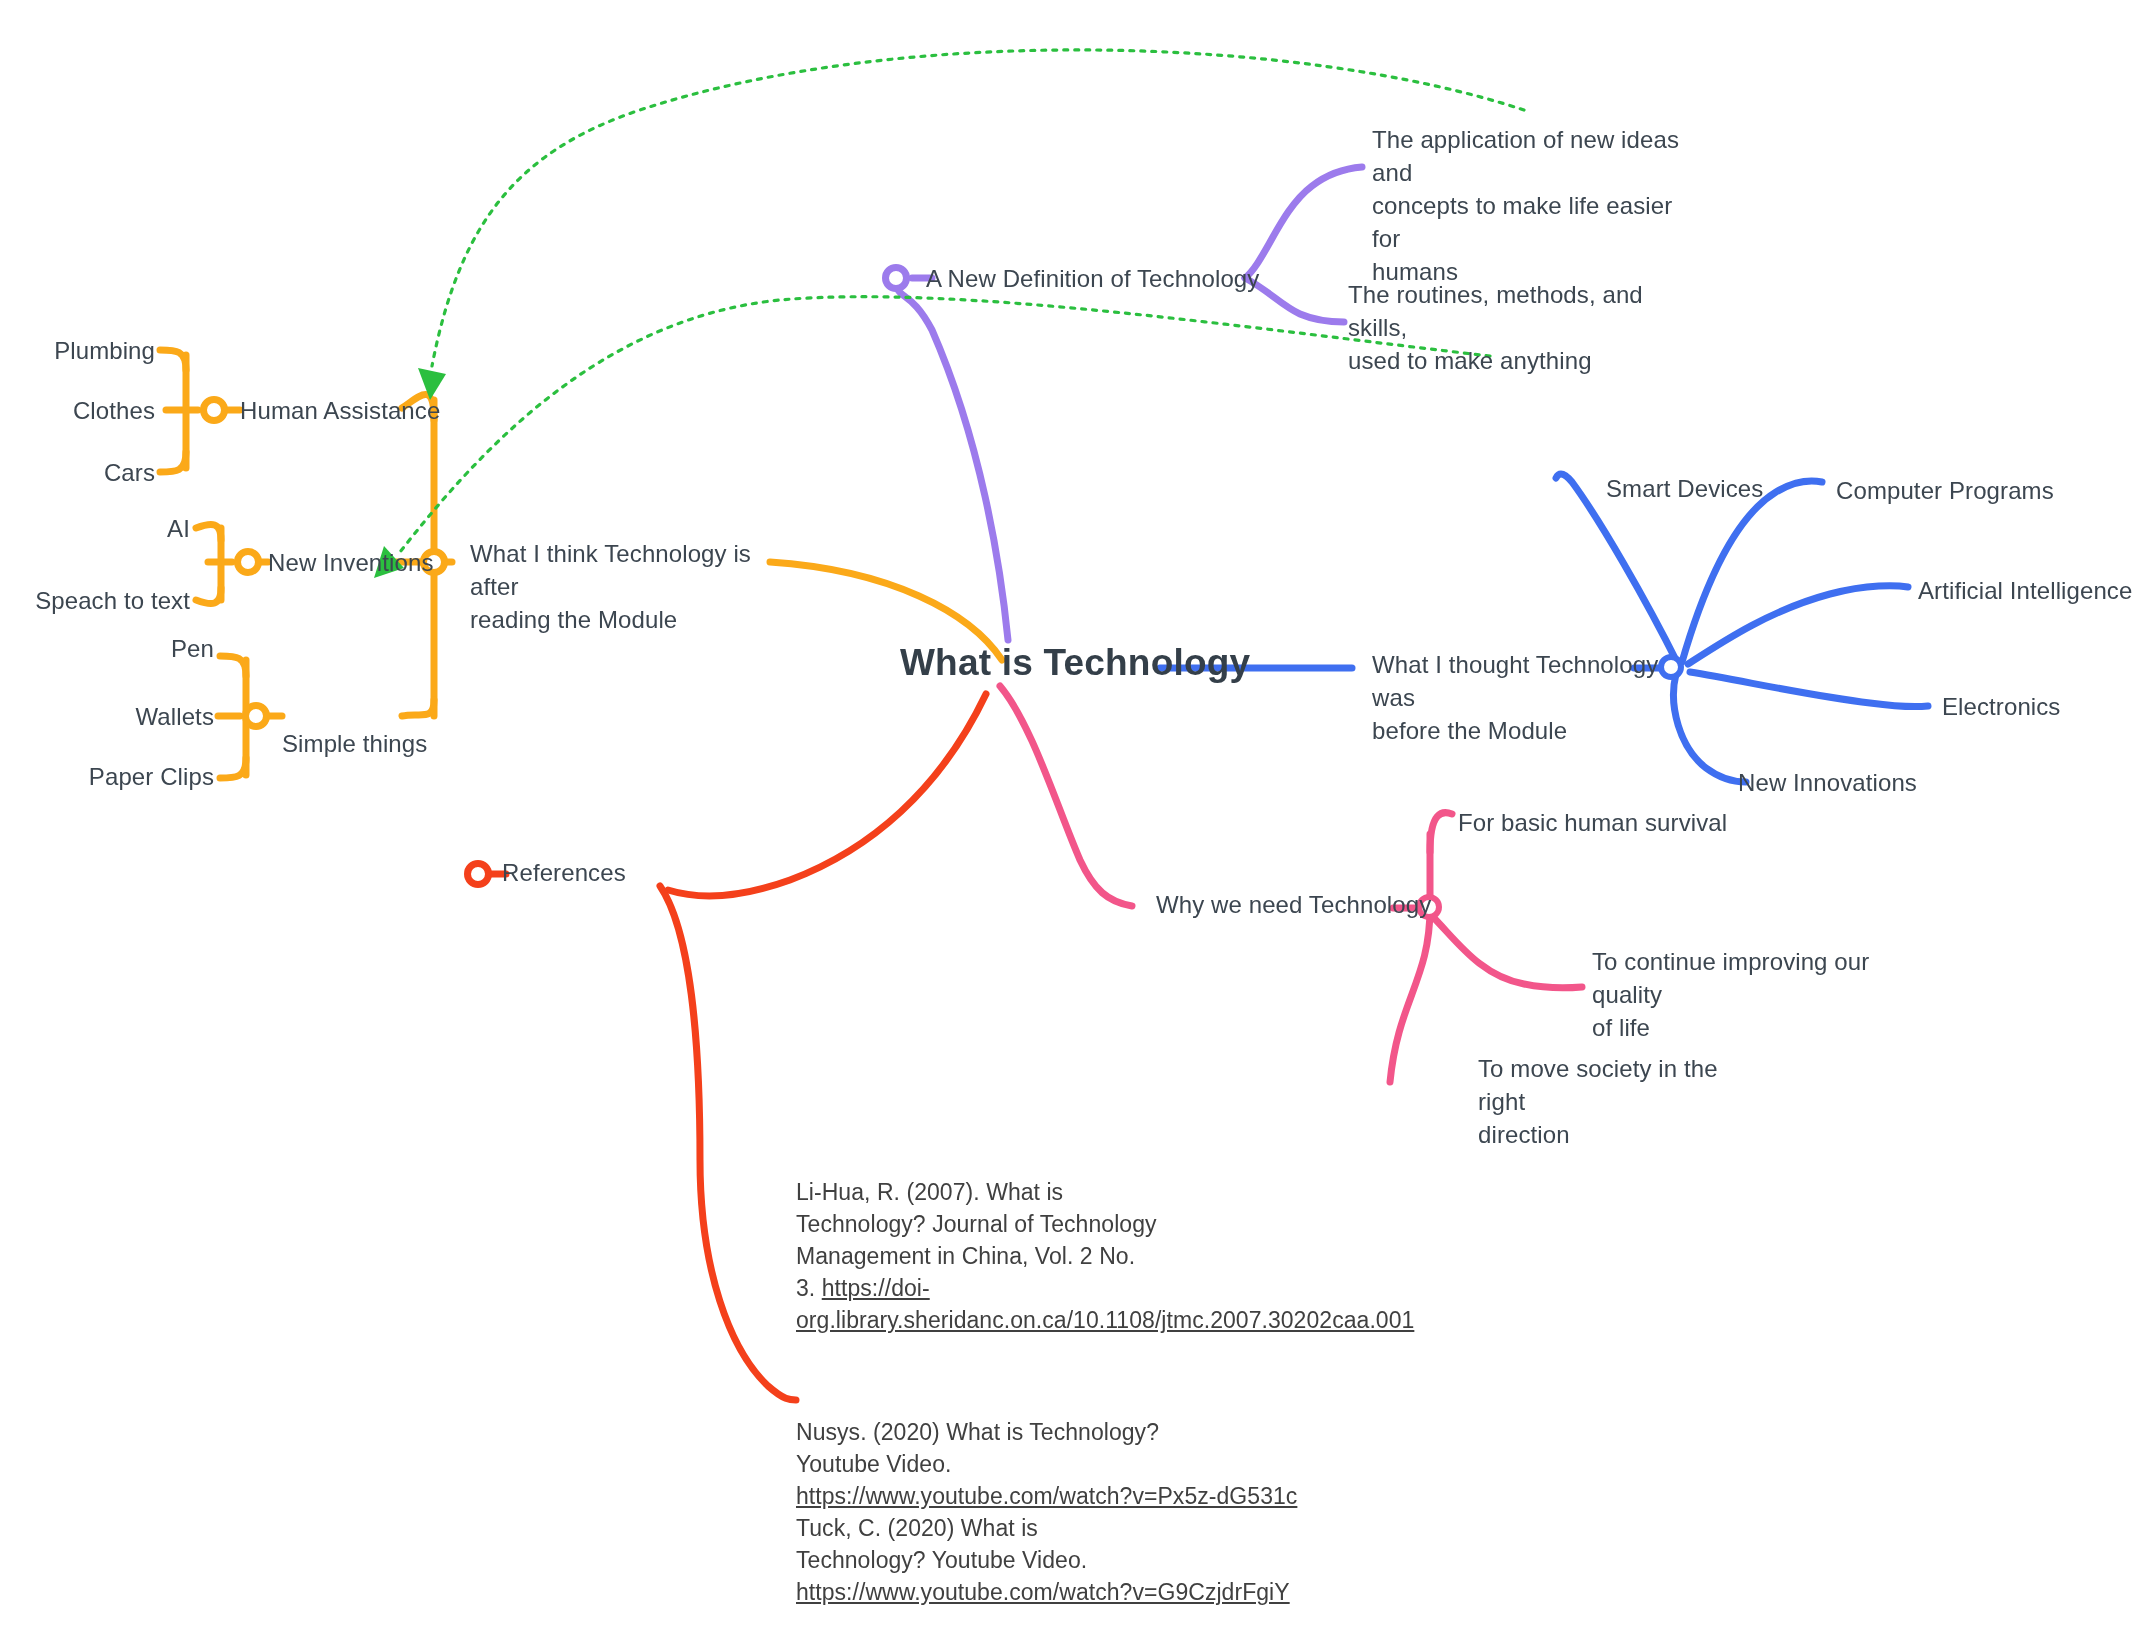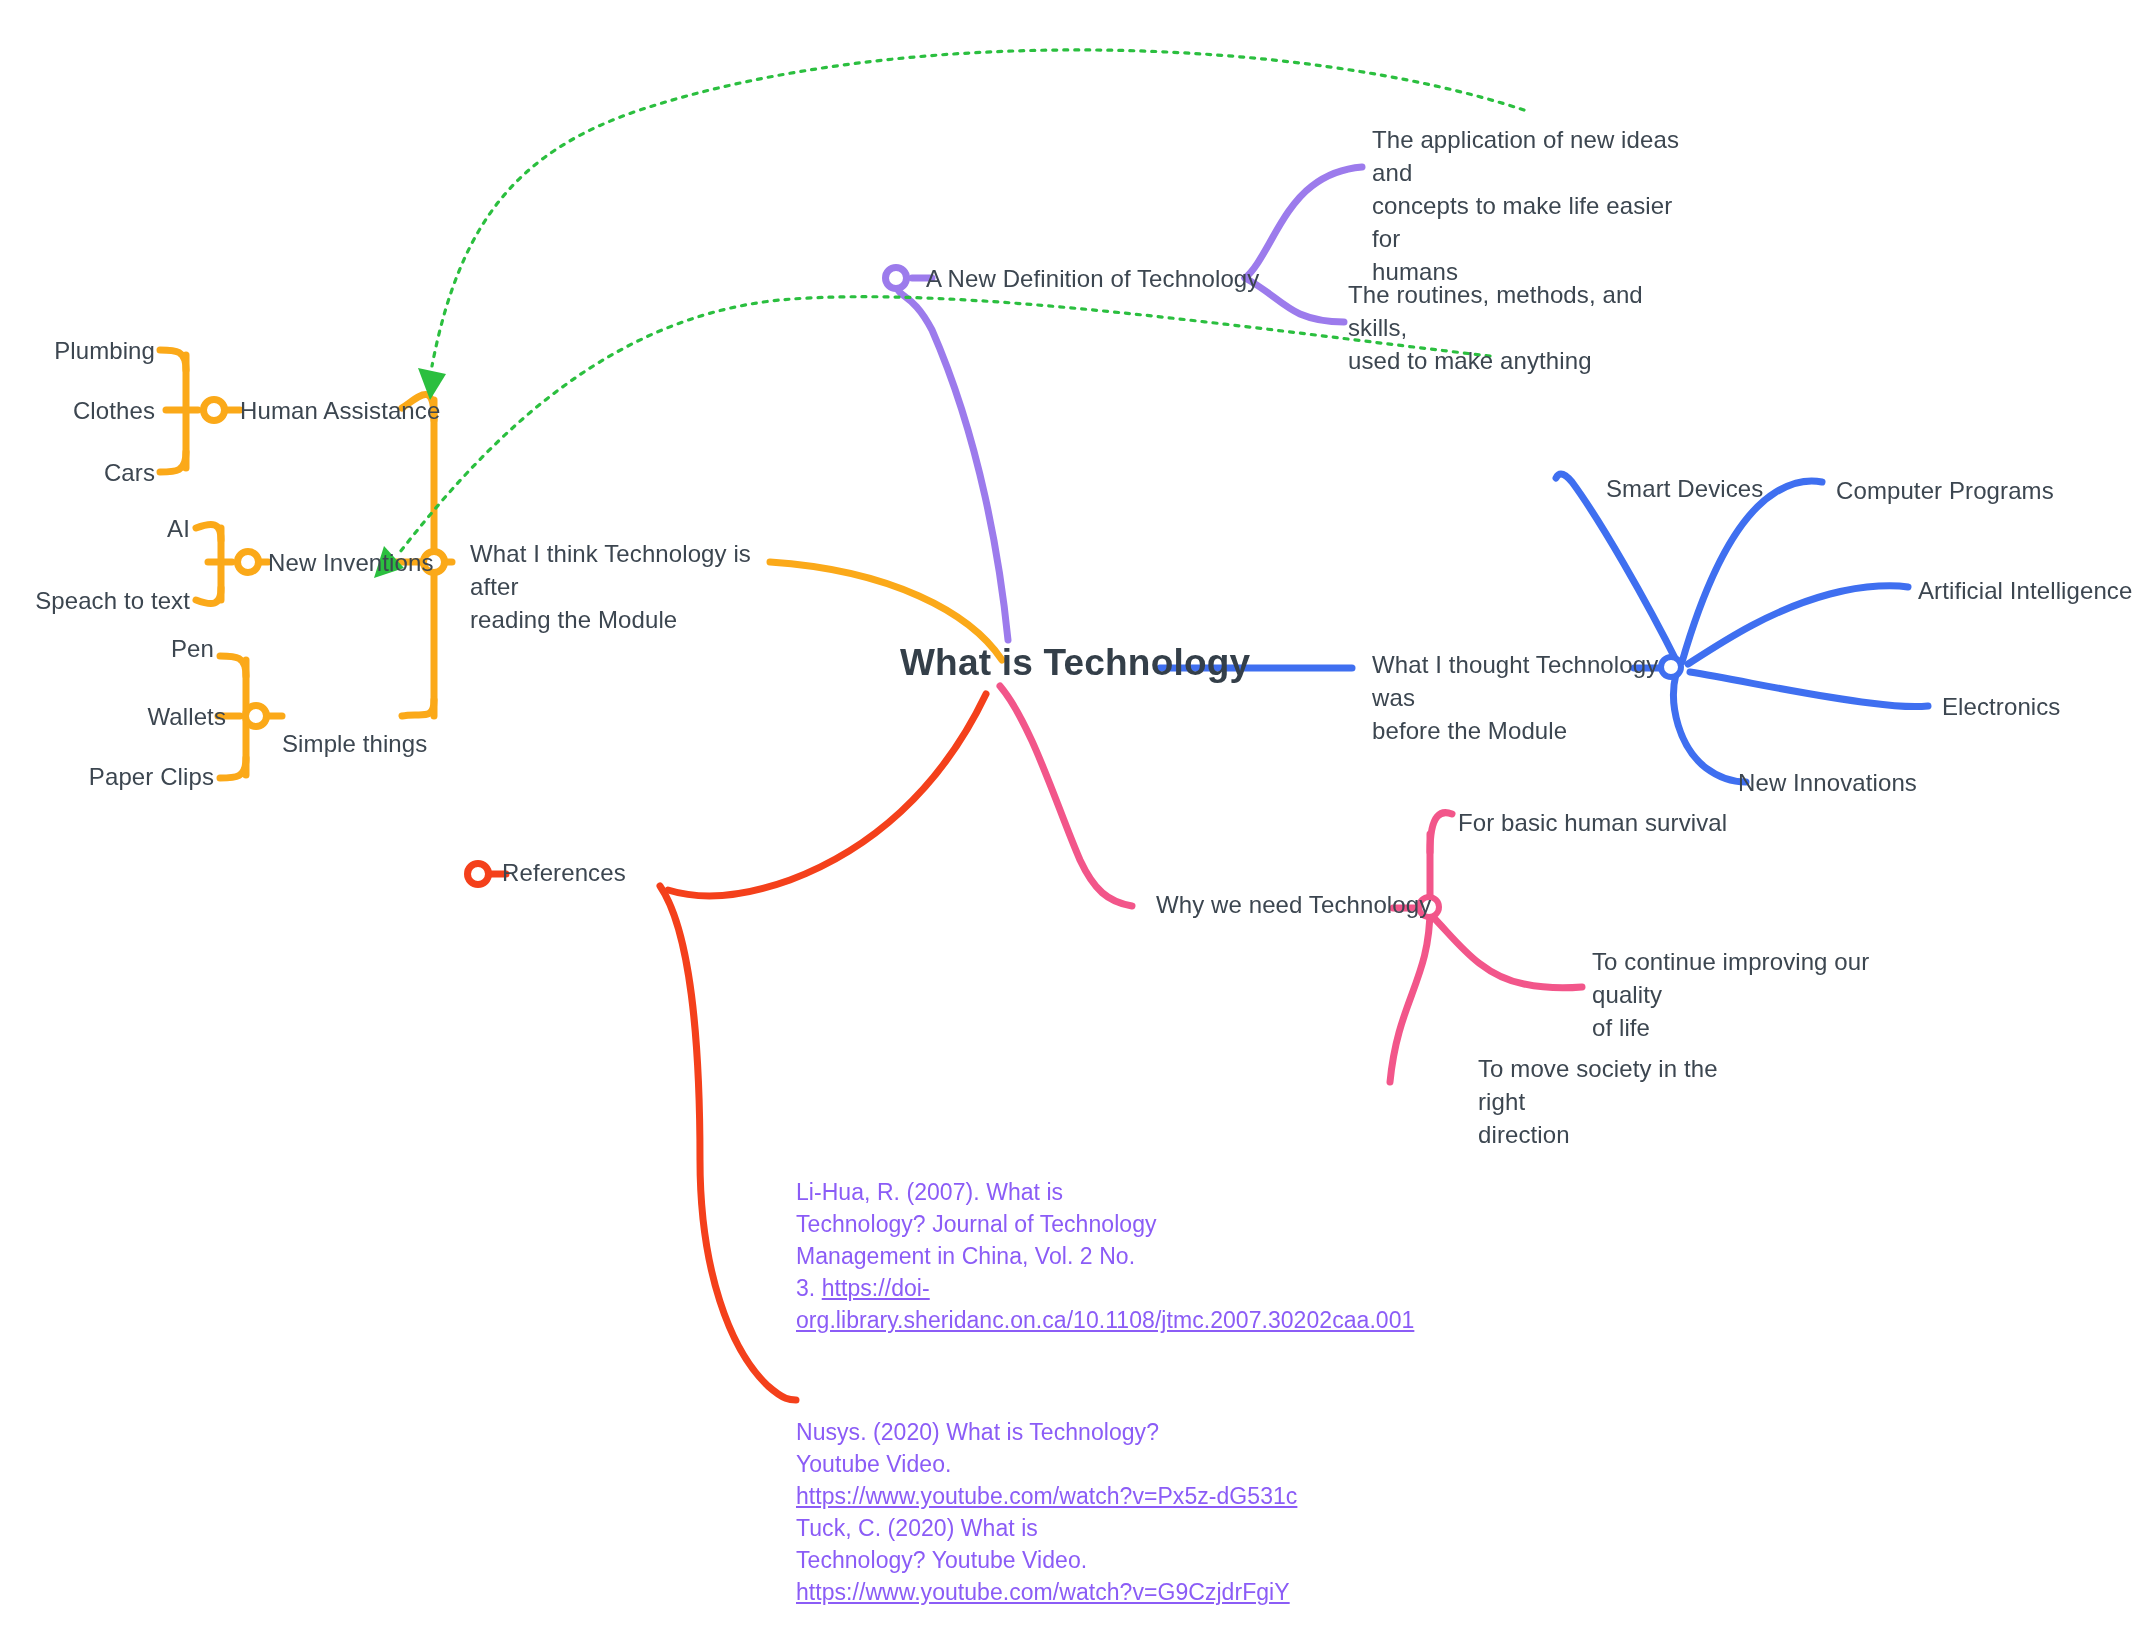--- a/index.html
+++ b/index.html
@@ -40,21 +40,21 @@
   .root-label {
     position: absolute;
     color: #343f49;
     font-size: 37px;
     font-weight: bold;
     letter-spacing: 0.2px;
     white-space: nowrap;
   }
   .ref-block {
     position: absolute;
-    color: #8b5cf6;
+    color: #404040;
     font-size: 23px;
     line-height: 32px;
     white-space: pre-line;
     letter-spacing: 0.05px;
   }
   .ref-block .u { text-decoration: underline; }
   .node-dot {
     position: absolute;
     border-radius: 50%;
     background: #ffffff;
@@ -175,21 +175,21 @@
   <div class="label rt" style="left:0px; top:334px; width:155px;">Plumbing</div>
   <div class="label rt" style="left:0px; top:394px; width:155px;">Clothes</div>
   <div class="label rt" style="left:0px; top:456px; width:155px;">Cars</div>
   <div class="label" style="left:240px; top:394px;">Human Assistance</div>
 
   <div class="label rt" style="left:0px; top:512px; width:190px;">AI</div>
   <div class="label rt" style="left:0px; top:584px; width:190px;">Speach to text</div>
   <div class="label" style="left:268px; top:546px;">New Inventions</div>
 
   <div class="label rt" style="left:0px; top:632px; width:214px;text-align:right;">Pen</div>
-  <div class="label rt" style="left:0px; top:700px; width:214px;margin-left:12px;">Wallets</div>
+  <div class="label rt" style="left:0px; top:700px; width:214px;">Wallets</div>
   <div class="label rt" style="left:0px; top:760px; width:214px;">Paper Clips</div>
   <div class="label" style="left:282px; top:727px;text-align:right;">Simple things</div>
 
   <div class="label" style="left:470px; top:537px; width:300px;">What I think Technology is after
 reading the Module</div>
 
   <div class="label" style="left:926px; top:262px;">A New Definition of Technology</div>
   <div class="label" style="left:1348px; top:278px; width:310px;">The routines, methods, and skills,
 used to make anything</div>
   <div class="label" style="left:1372px; top:123px; width:310px;">The application of new ideas and

